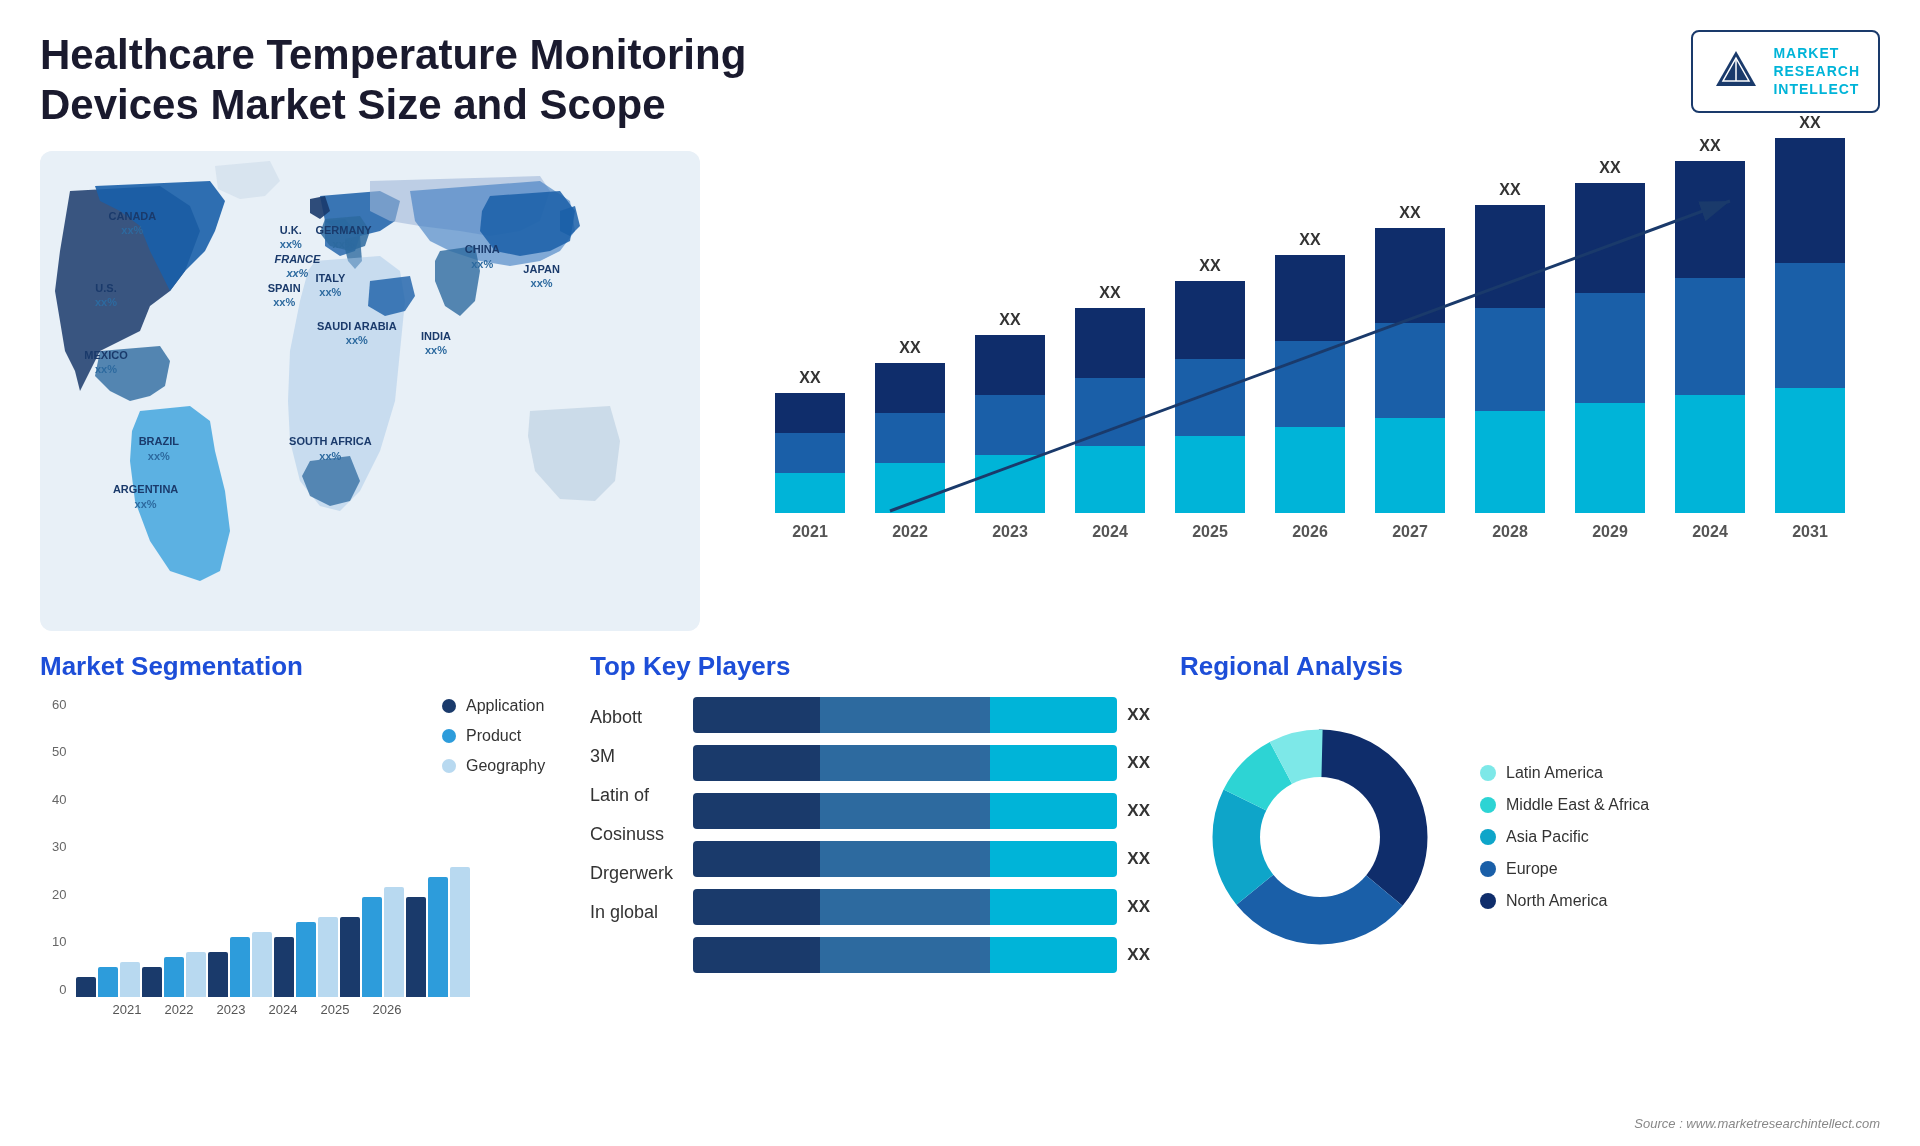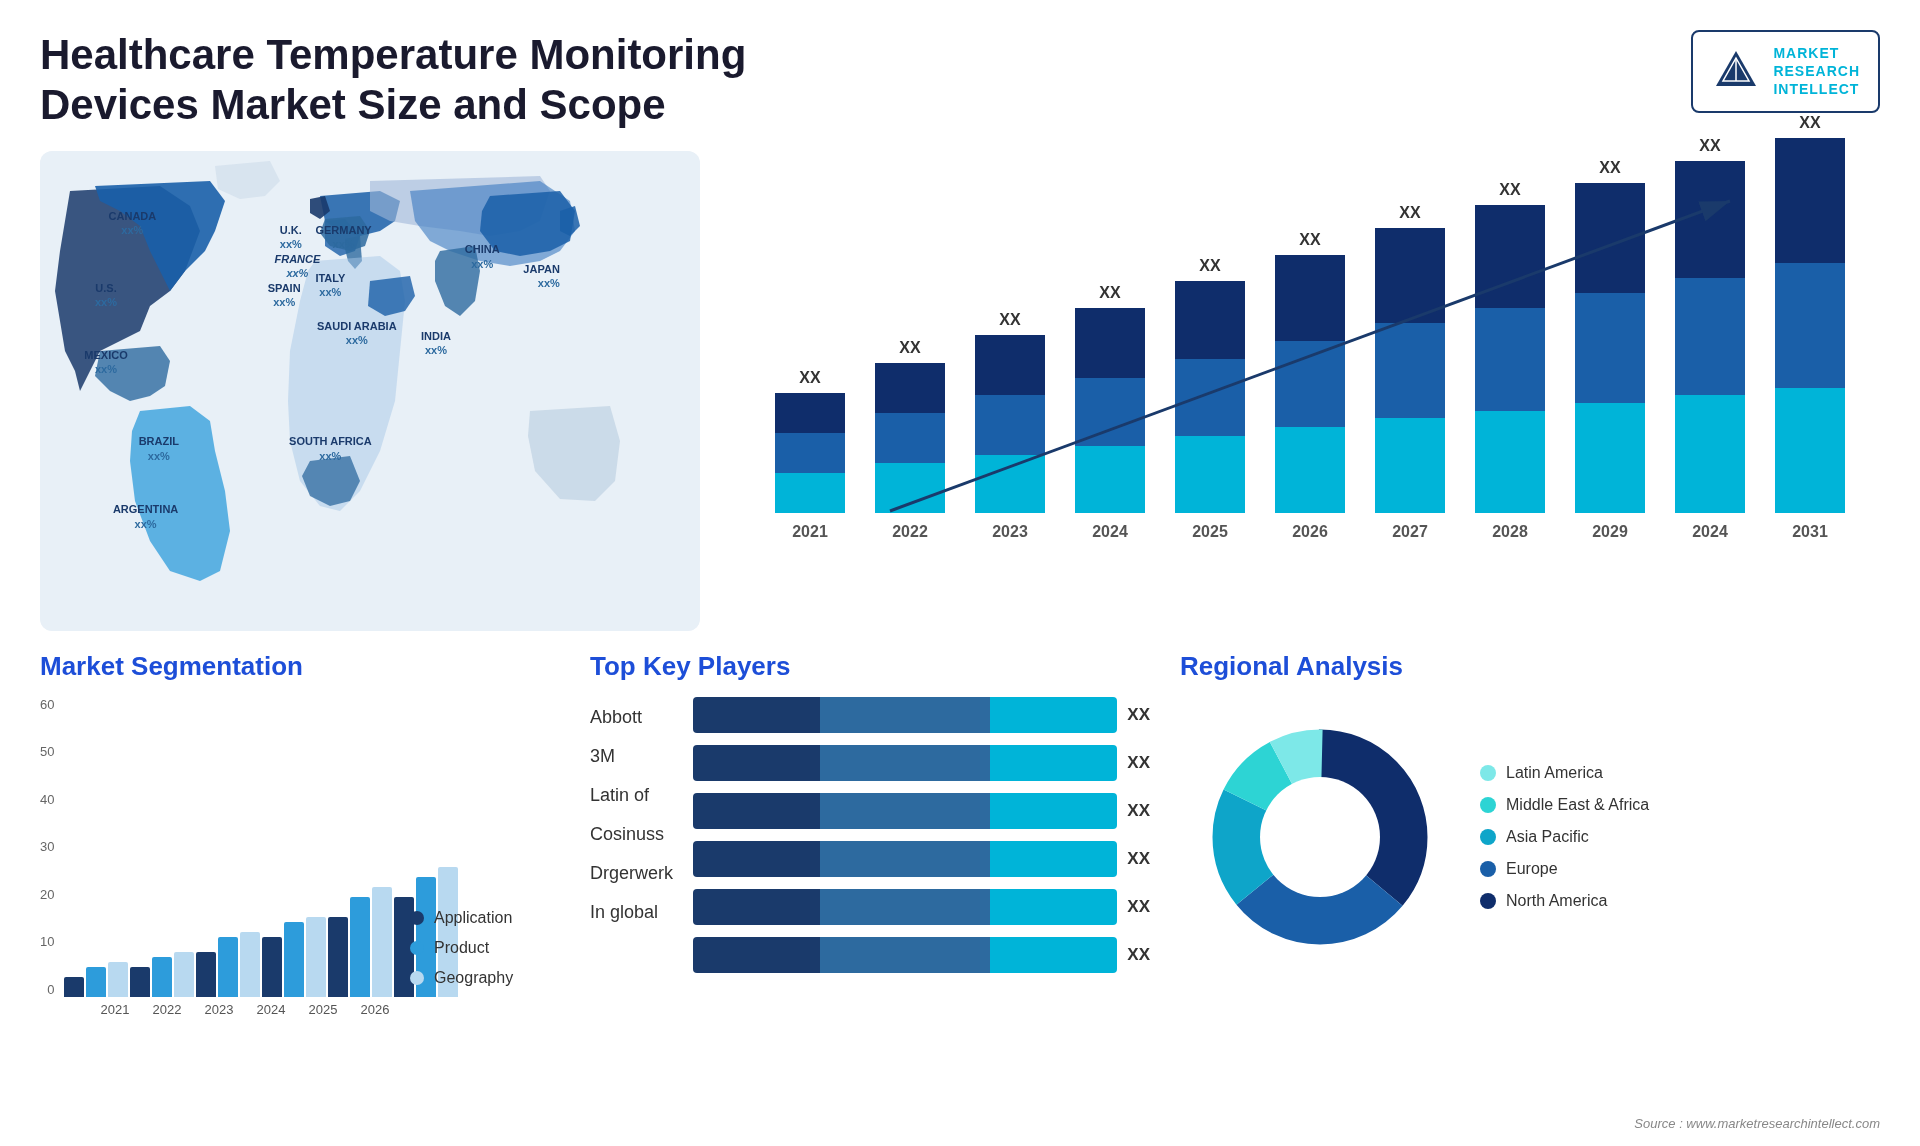--- a/index.html
+++ b/index.html
@@ -123,21 +123,23 @@
       flex: 0 0 520px;
     }
     .section-title {
       font-size: 26px;
       font-weight: 800;
       color: #1d4ed8;
       margin-bottom: 15px;
     }
     .seg-chart-area {
       display: flex;
-      align-items: flex-end;
+      gap: 20px;
+      align-items: flex-start;
+      margin-left: 12px;
     }
     .y-axis {
       display: flex;
       flex-direction: column;
       justify-content: space-between;
       height: 300px;
       align-items: flex-end;
       padding-right: 8px;
       font-size: 13px;
       color: #666;
@@ -343,31 +345,31 @@
       <path d="M490,260 L570,255 L580,290 L575,330 L555,350 L520,348 L495,320 L488,285 Z" fill="#a8c0d8" opacity="0.45"></path>
 
       <path d="M175,15 L230,10 L240,30 L225,45 L200,48 L178,38 Z" fill="#c8d8e8" opacity="0.5"></path>
     </svg>
 
     <div id="map-labels-container" style="position:absolute;top:0;left:0;width:100%;height:100%;">
         <div class="country-label" style="left: 14%; top: 15%; transform: translate(-50%, -50%);"><strong>CANADA</strong><br><span class="pct">xx%</span></div>
         <div class="country-label" style="left: 10%; top: 30%; transform: translate(-50%, -50%);"><strong>U.S.</strong><br><span class="pct">xx%</span></div>
         <div class="country-label" style="left: 10%; top: 44%; transform: translate(-50%, -50%);"><strong>MEXICO</strong><br><span class="pct">xx%</span></div>
         <div class="country-label" style="left: 18%; top: 62%; transform: translate(-50%, -50%);"><strong>BRAZIL</strong><br><span class="pct">xx%</span></div>
-        <div class="country-label" style="left: 16%; top: 72%; transform: translate(-50%, -50%); margin-top: 20px;"><strong>ARGENTINA</strong><br><span class="pct">xx%</span></div>
+        <div class="country-label" style="left: 16%; top: 72%; transform: translate(-50%, -50%);"><strong>ARGENTINA</strong><br><span class="pct">xx%</span></div>
         <div class="country-label" style="left: 38%; top: 18%; transform: translate(-50%, -50%);"><strong>U.K.</strong><br><span class="pct">xx%</span></div>
         <div class="country-label" style="left: 39%; top: 24%; transform: translate(-50%, -50%); font-style: italic;"><strong>FRANCE</strong><br><span class="pct">xx%</span></div>
         <div class="country-label" style="left: 37%; top: 30%; transform: translate(-50%, -50%);"><strong>SPAIN</strong><br><span class="pct">xx%</span></div>
         <div class="country-label" style="left: 46%; top: 18%; transform: translate(-50%, -50%);"><strong>GERMANY</strong><br><span class="pct">xx%</span></div>
         <div class="country-label" style="left: 44%; top: 28%; transform: translate(-50%, -50%);"><strong>ITALY</strong><br><span class="pct">xx%</span></div>
         <div class="country-label" style="left: 48%; top: 38%; transform: translate(-50%, -50%);"><strong>SAUDI ARABIA</strong><br><span class="pct">xx%</span></div>
         <div class="country-label" style="left: 44%; top: 62%; transform: translate(-50%, -50%);"><strong>SOUTH AFRICA</strong><br><span class="pct">xx%</span></div>
         <div class="country-label" style="left: 67%; top: 22%; transform: translate(-50%, -50%);"><strong>CHINA</strong><br><span class="pct">xx%</span></div>
         <div class="country-label" style="left: 60%; top: 40%; transform: translate(-50%, -50%);"><strong>INDIA</strong><br><span class="pct">xx%</span></div>
-        <div class="country-label" style="left: 76%; top: 26%; transform: translate(-50%, -50%); text-align: right;"><strong>JAPAN</strong><br><span class="pct">xx%</span></div>
+        <div class="country-label" style="left: 76%; top: 26%; transform: translate(-50%, -50%);"><strong>JAPAN</strong><br><span class="pct">xx%</span></div>
       </div>
   </div>
 
   <div class="chart-section">
     <div class="chart-bars">
 
       <svg style="position:absolute;top:0;left:20px;width:calc(100% - 40px);height:380px;pointer-events:none;" viewBox="0 0 900 380">
         <defs>
           <marker id="arrowhead" markerWidth="10" markerHeight="7" refX="10" refY="3.5" orient="auto">
             <polygon points="0 0, 10 3.5, 0 7" fill="#1a3a6b"></polygon>

